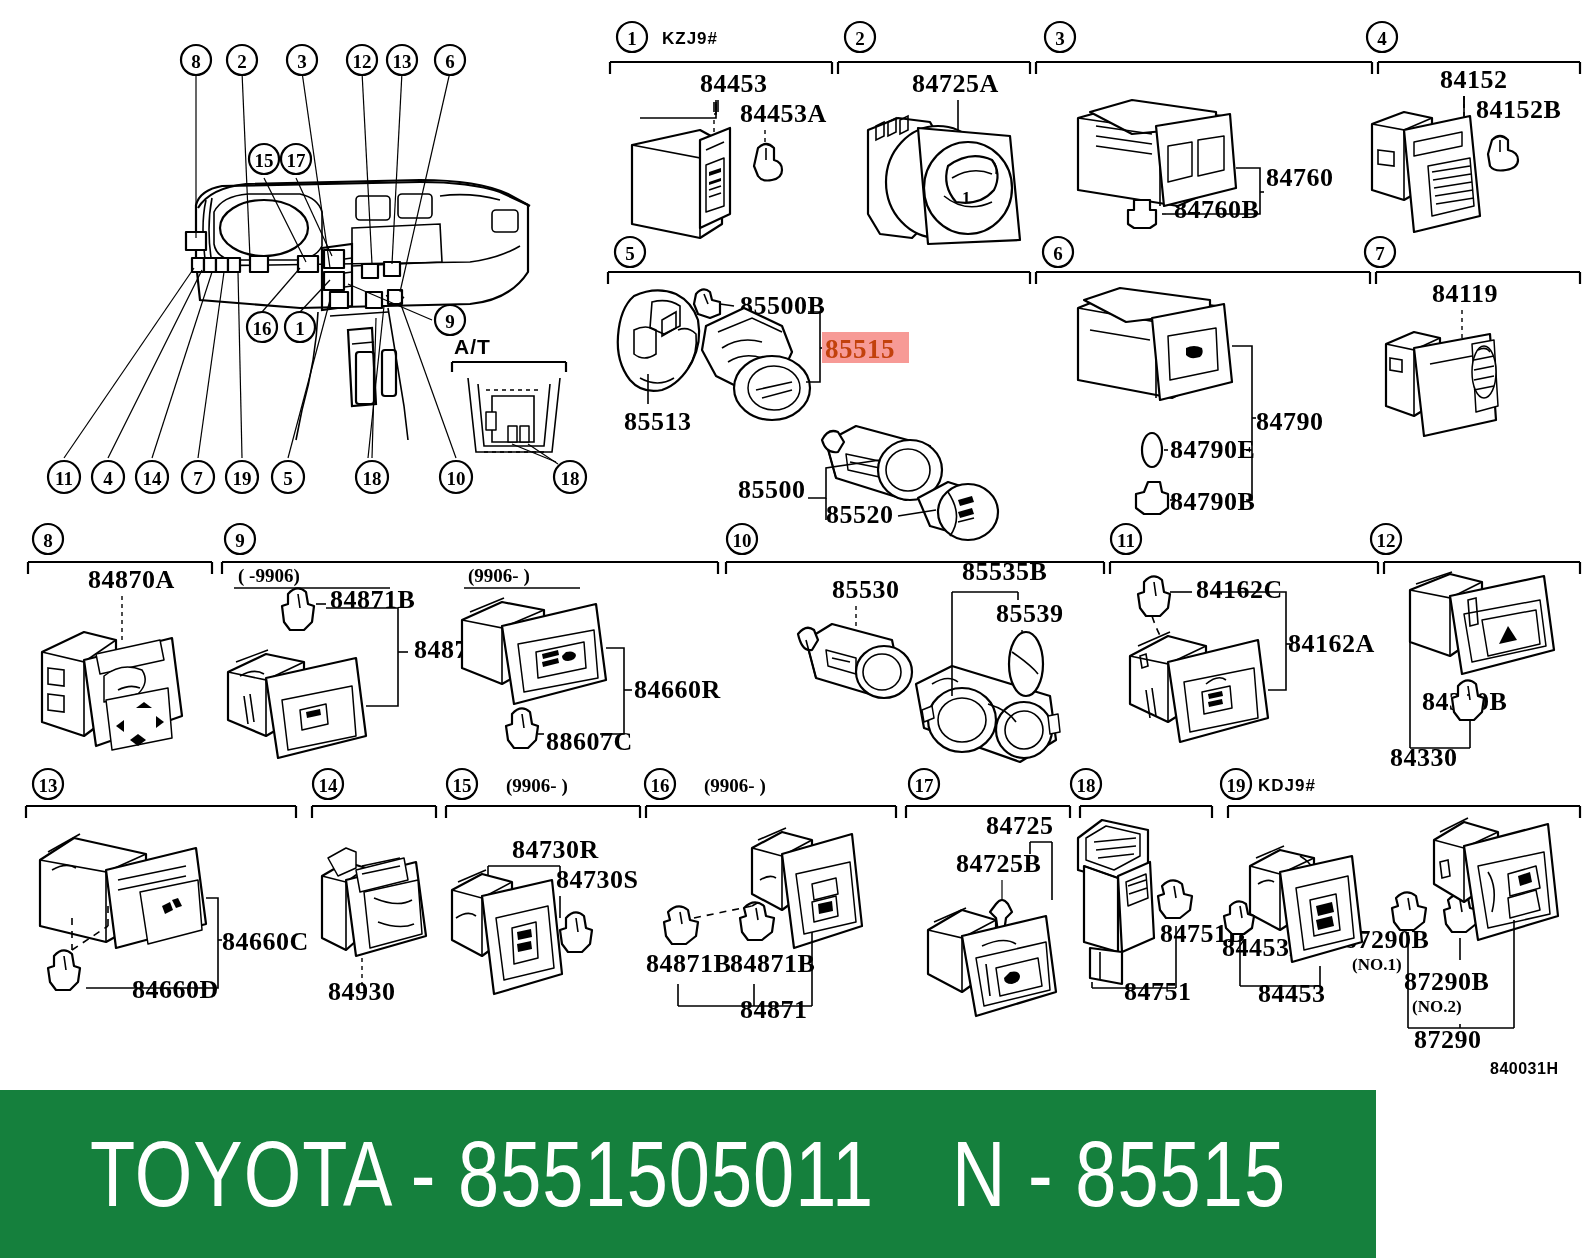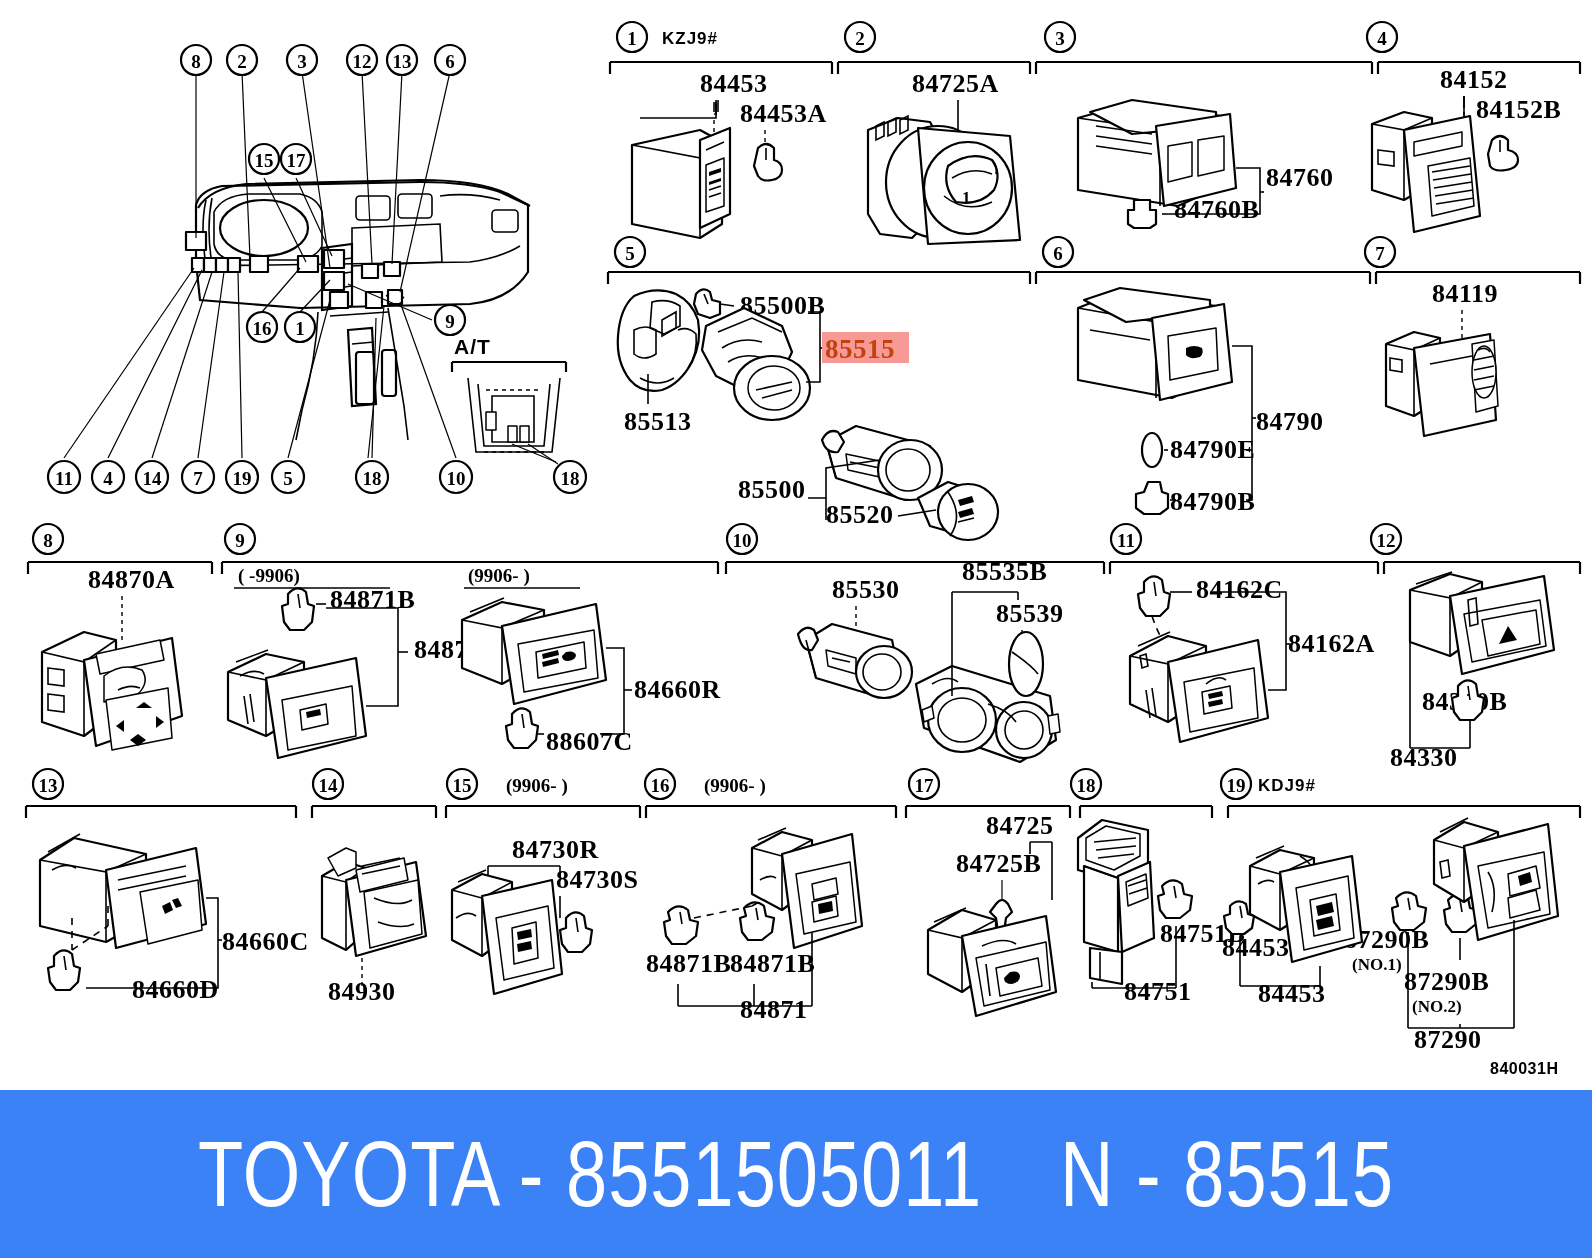--- a/index.html
+++ b/index.html
@@ -90,22 +90,22 @@
     font-size:27px;
     color:#c2410c;
     line-height:29px;
     letter-spacing:0.5px;
   }
 
   
   #footer{
     position:absolute;
     left:0;top:1090px;
-    width:1592px;height:168px;
-    background:#3b82f6;
+    width:1376px;height:168px;
+    background:#15803d;
     display:flex;
     align-items:center;
     justify-content:center;
   }
   #footer-inner{
     display:flex;
     align-items:center;
     color:#ffffff;
     font-family:"Liberation Sans", sans-serif;
     font-weight:normal;

